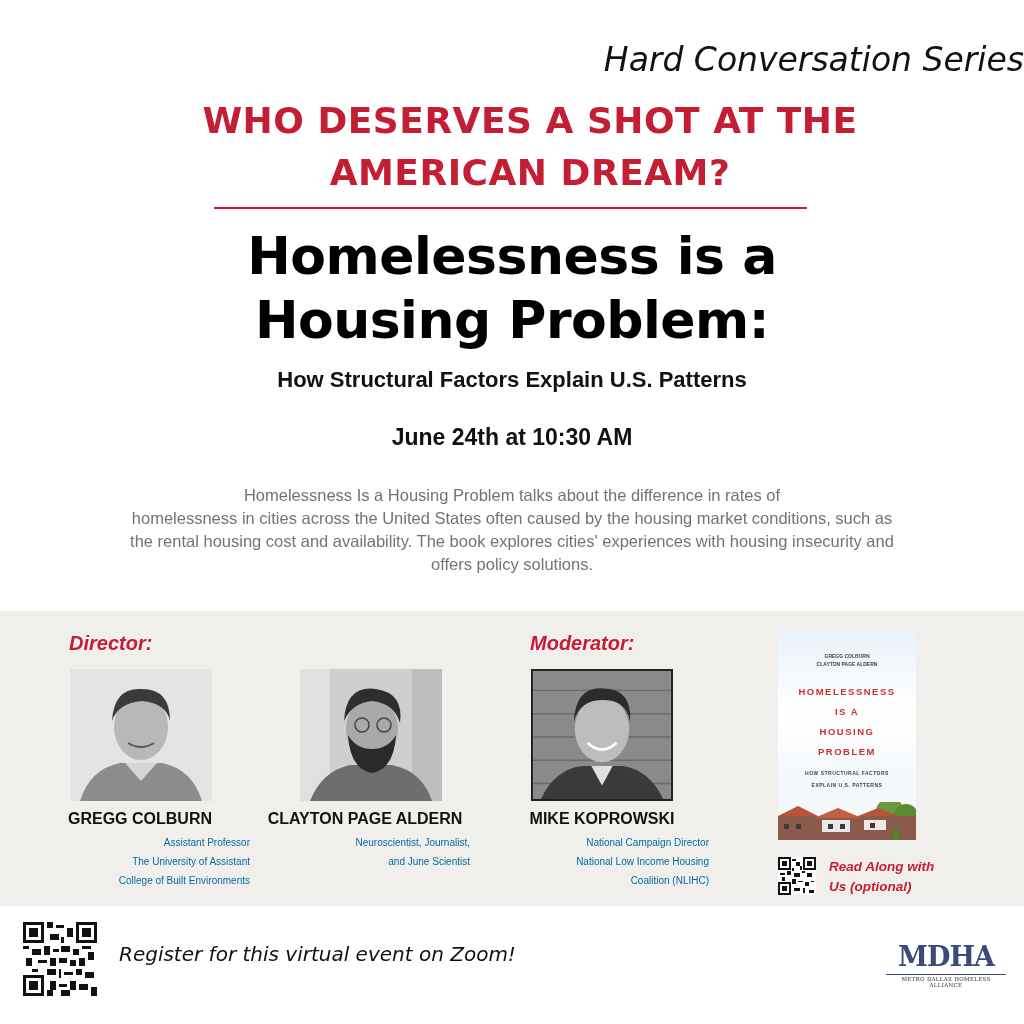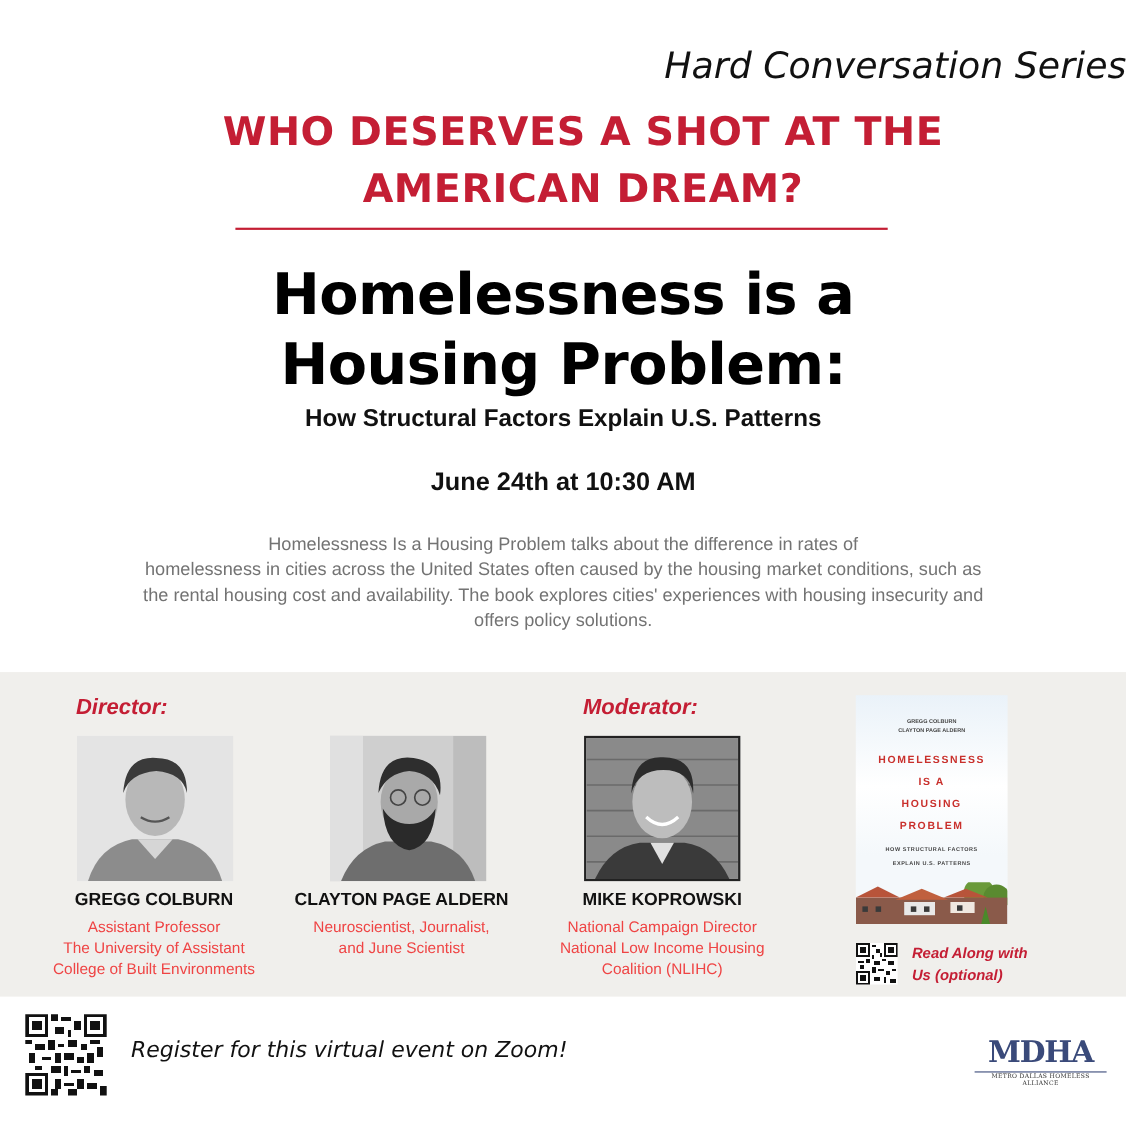--- a/index.html
+++ b/index.html
@@ -6,34 +6,34 @@
   html, body { width: 1024px; height: 1024px; background: #ffffff; overflow: hidden; }
   body { position: relative; font-family: "Liberation Sans", sans-serif; color: #111; }
 
   .series { position: absolute; top: 40px; left: 0; width: 1024px; text-align: right;
     font-style: italic; font-size: 33px; color: #111; font-family: "DejaVu Sans", sans-serif; }
   .headline { position: absolute; top: 95px; left: 0; width: 1024px; text-align: center;
     color: #c41e34; font-weight: bold; font-size: 36px; line-height: 52px; letter-spacing: 0.5px;
     font-family: "DejaVu Sans", sans-serif; padding-left: 36px; }
   .rule { position: absolute; top: 207px; left: 214px; width: 593px; height: 2px; background: #c41e34; }
   .title { position: absolute; top: 224px; left: 0; width: 1024px; text-align: center;
-    font-weight: bold; font-size: 52px; line-height: 64px; color: #000; font-family: "DejaVu Sans", sans-serif; letter-spacing: -0.5px; margin-top: 12px; }
+    font-weight: bold; font-size: 52px; line-height: 64px; color: #000; font-family: "DejaVu Sans", sans-serif; letter-spacing: -0.5px; }
   .subtitle { position: absolute; top: 367px; left: 0; width: 1024px; text-align: center;
     font-weight: bold; font-size: 22px; color: #111; }
   .date { position: absolute; top: 424px; left: 0; width: 1024px; text-align: center;
     font-weight: bold; font-size: 23px; color: #111; }
   .desc { position: absolute; top: 484px; left: 50px; width: 924px; text-align: center;
     font-size: 16.5px; line-height: 23px; color: #737373; }
 
   .band { position: absolute; top: 611px; left: 0; width: 1024px; height: 295px; background: #f0efec; }
   .role-label { position: absolute; font-style: italic; font-weight: bold; font-size: 20px; color: #c41e34; }
   .photo { position: absolute; width: 142px; height: 132px; background: #bbb; overflow: hidden; }
   .photo svg { width: 100%; height: 100%; display: block; }
   .person-name { position: absolute; text-align: center; font-weight: bold; font-size: 16px; color: #111; }
-  .person-role { position: absolute; text-align: center; font-size: 14px; line-height: 19px; color: #ef4444; }
+  .person-role { position: absolute; text-align: right; font-size: 10px; line-height: 19px; color: #0369a1; }
 
   .book { position: absolute; top: 632px; left: 778px; width: 138px; height: 208px; overflow: hidden;
     background: linear-gradient(#eaf2f9, #ffffff 40%, #f4f8fb 70%); }
   .book .bk-auth { position: absolute; top: 20px; width: 100%; text-align: center; font-size: 5px; font-weight: bold; color: #444; line-height: 8px; }
   .book .bk-title { position: absolute; top: 50px; width: 100%; text-align: center; font-size: 9.5px; font-weight: bold; color: #c9302c; letter-spacing: 1.5px; line-height: 20px; }
   .book .bk-sub { position: absolute; top: 135px; width: 100%; text-align: center; font-size: 5px; font-weight: bold; color: #444; line-height: 12px; letter-spacing: 0.5px; }
   .book .bk-houses { position: absolute; bottom: 0; left: 0; width: 100%; height: 38px; }
 
   .qr { position: absolute; }
   .qr svg { width: 100%; height: 100%; display: block; }

